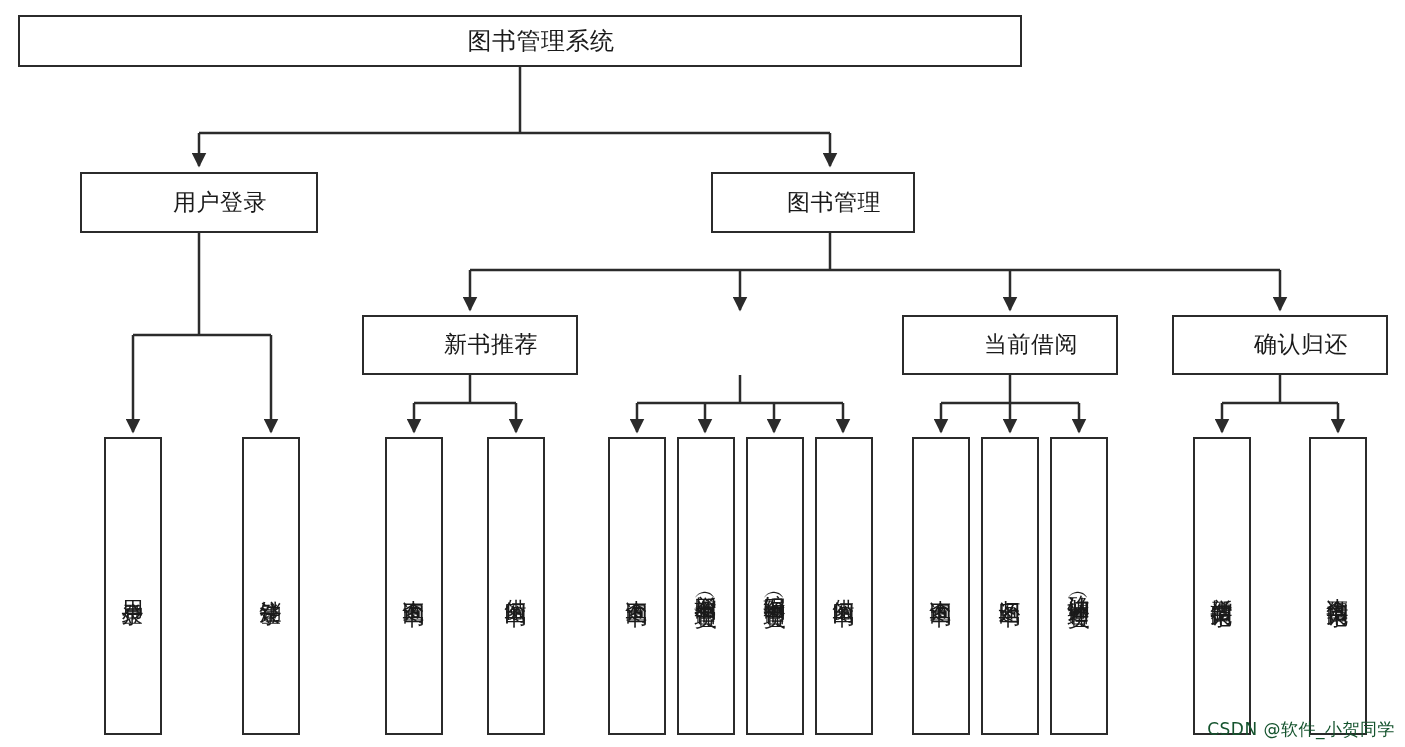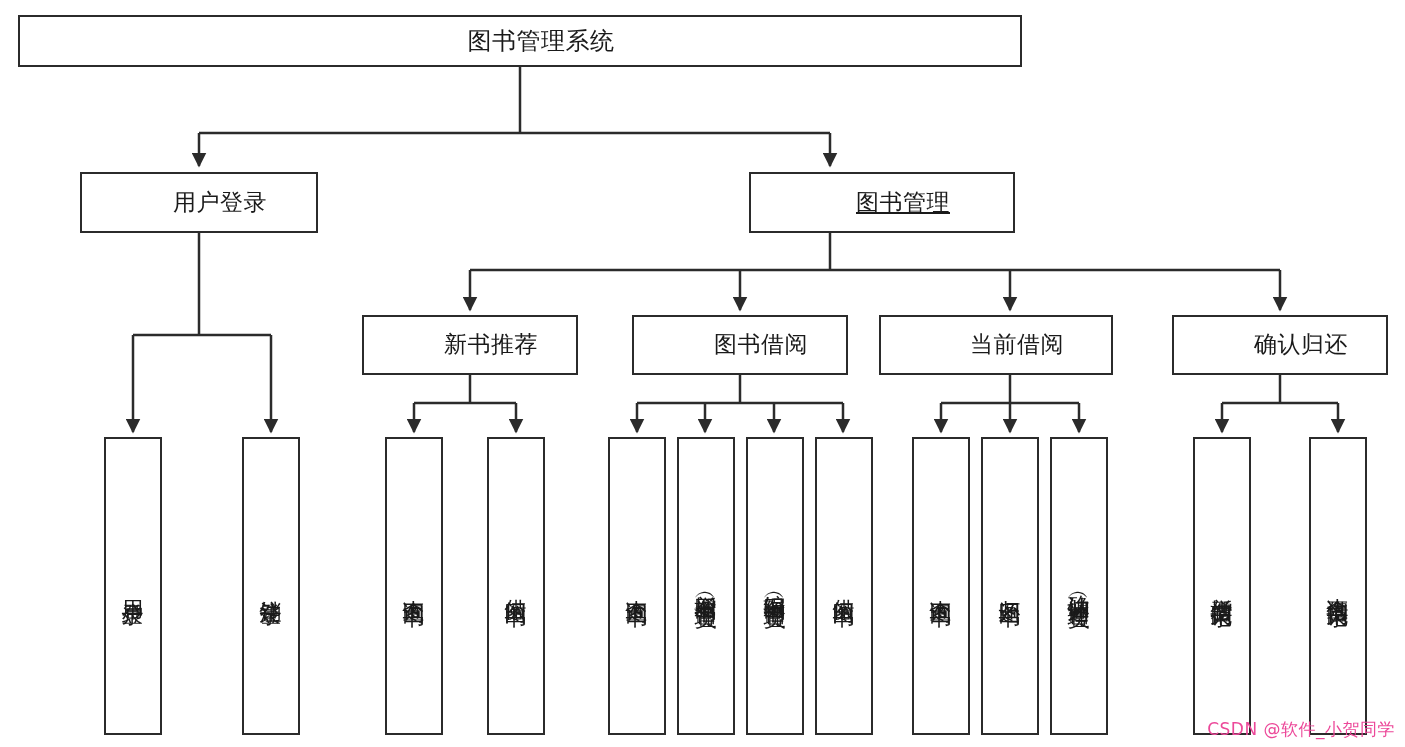--- a/index.html
+++ b/index.html
@@ -61,21 +61,21 @@
     font-size: 22px;
     line-height: 1.05;
     letter-spacing: 2px;
     max-height: 285px;
   }
   .watermark {
     position: absolute;
     right: 10px;
     bottom: 6px;
     font-size: 17px;
-    color: #ec4899;
+    color: #14532d;
     white-space: nowrap;
     letter-spacing: 0.5px;
   }
 </style>
 </head>
 <body>
 
 <div id="canvas">
 
   <svg class="connectors" viewBox="0 0 1405 747" xmlns="http://www.w3.org/2000/svg">
@@ -128,31 +128,28 @@
     </g>
   </svg>
 
   <div class="node horiz root" style="left:18px; top:15px; width:1004px; height:52px;">
     <span class="label">图书管理系统</span>
   </div>
 
   <div class="node horiz" style="left:80px; top:172px; width:238px; height:61px;">
     <span class="label">用户登录</span>
   </div>
-  <div class="node horiz" style="left:749px; top:172px; width:266px; height:61px;text-decoration:underline;">
+  <div class="node horiz" style="left:711px; top:172px; width:204px; height:61px;">
     <span class="label">图书管理</span>
   </div>
 
   <div class="node horiz" style="left:362px; top:315px; width:216px; height:60px;">
     <span class="label">新书推荐</span>
   </div>
-  <div class="node horiz" style="left:632px; top:315px; width:216px; height:60px;">
-    <span class="label">图书借阅</span>
-  </div>
-  <div class="node horiz" style="left:879px; top:315px; width:234px; height:60px;">
+  <div class="node horiz" style="left:902px; top:315px; width:216px; height:60px;">
     <span class="label">当前借阅</span>
   </div>
   <div class="node horiz" style="left:1172px; top:315px; width:216px; height:60px;">
     <span class="label">确认归还</span>
   </div>
 
   <div class="node vert" style="left:104px; top:437px; width:58px; height:298px;">
     <span class="label">用户登录</span>
   </div>
   <div class="node vert" style="left:242px; top:437px; width:58px; height:298px;">

